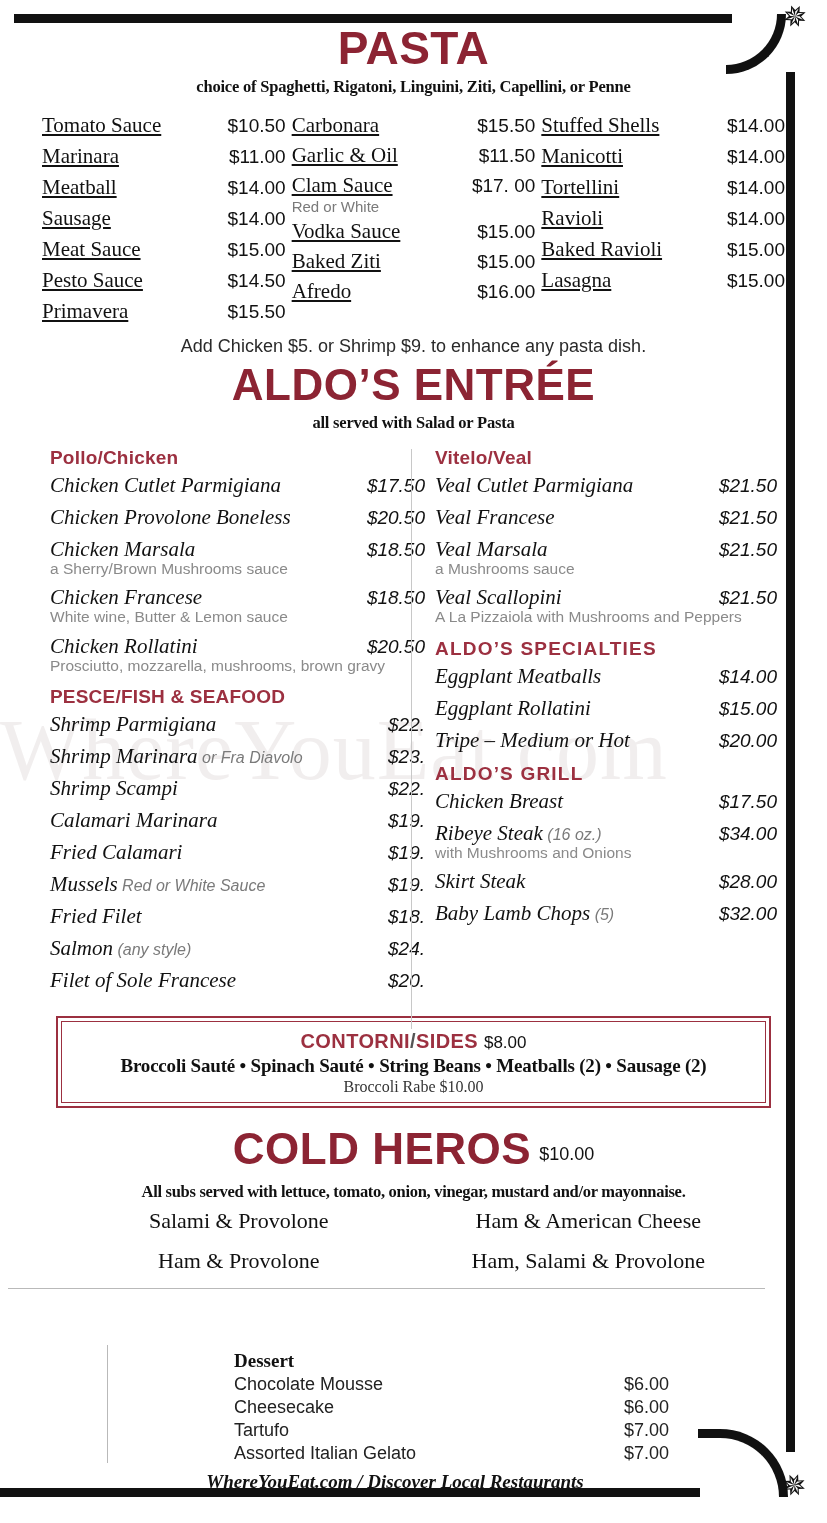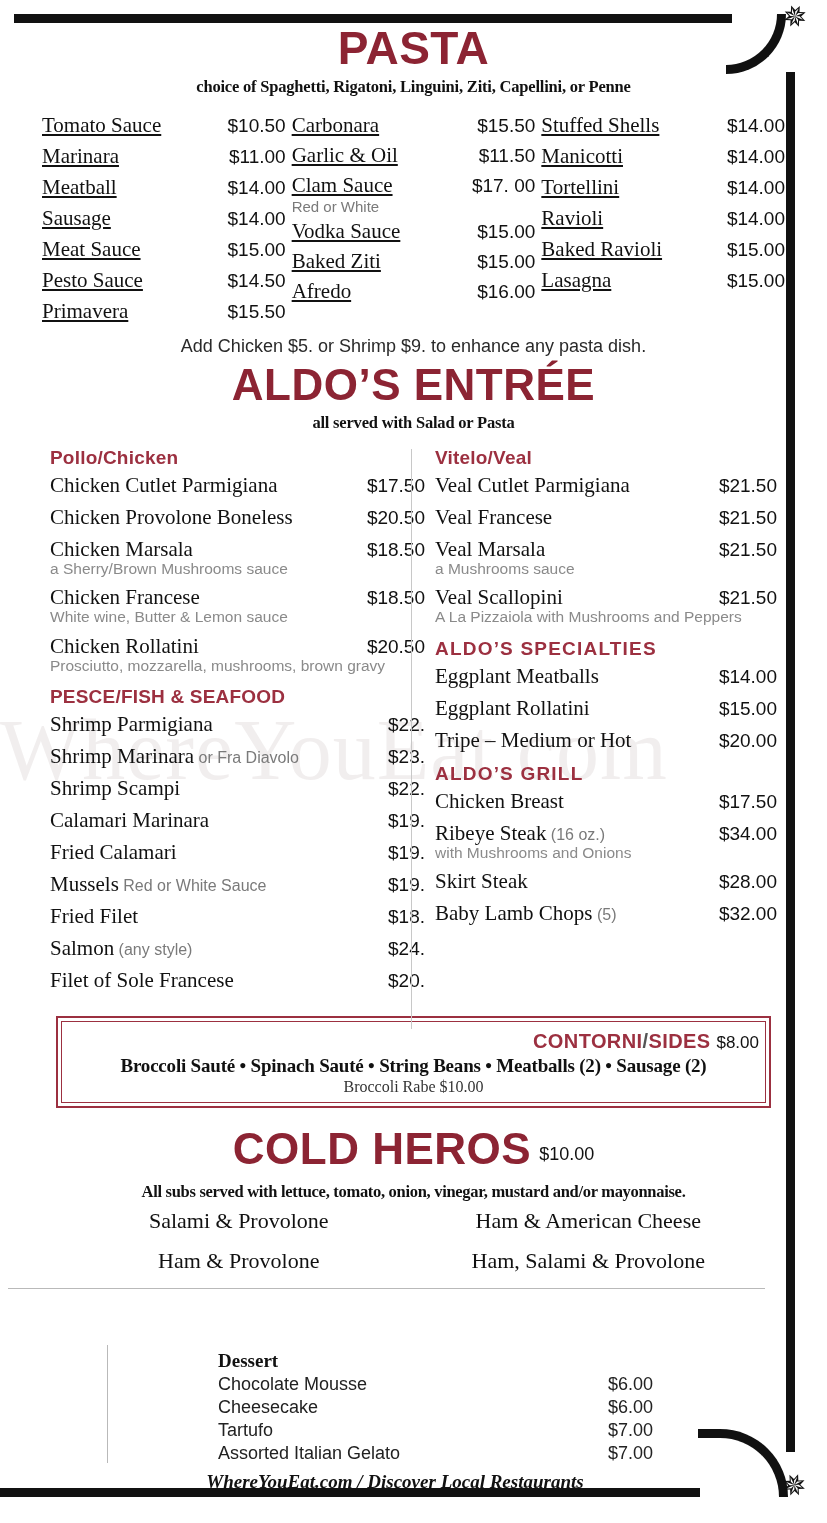--- a/index.html
+++ b/index.html
@@ -191,20 +191,21 @@
     margin-bottom: 4px;
     letter-spacing: 0.2px;
   }
   .cat-head.spaced { letter-spacing: 1.2px; margin-top: 10px; }
 
   .irow {
     display: flex;
     align-items: baseline;
     justify-content: space-between;
     gap: 23px;
+    font-style: italic;
   }
   .iname {
     font-family: "Liberation Serif", serif;
     font-size: 21px;
     color: #111;
     white-space: nowrap;
   }
   .iname .lite {
     font-family: "Liberation Sans", sans-serif;
     font-size: 16px;
@@ -236,21 +237,20 @@
     border: 1px solid #9C3040;
     padding: 8px 6px 6px 6px;
     text-align: center;
   }
   .contorni-title {
     font-family: "Liberation Sans", sans-serif;
     font-weight: bold;
     font-size: 20px;
     color: #9C3040;
     letter-spacing: 0.4px;
-    text-align: right;
   }
   .contorni-title .slash { color: #555; }
   .contorni-title .price {
     font-family: "Liberation Sans", sans-serif;
     font-weight: normal;
     color: #111;
     font-size: 17px;
     letter-spacing: 0;
   }
   .contorni-items {
@@ -309,21 +309,21 @@
   }
   .dessert-rule {
     position: absolute;
     left: 107px; top: 1345px;
     width: 1px; height: 118px;
     background: #b9b9b9;
     z-index: 3;
   }
   .dessert-block {
     position: absolute;
-    left: 218px; top: 1350px;
+    left: 234px; top: 1350px;
     width: 460px;
     z-index: 3;
   }
   .dessert-title {
     font-family: "Liberation Serif", serif;
     font-weight: bold;
     font-size: 19px;
     color: #111;
     margin-bottom: 2px;
   }

